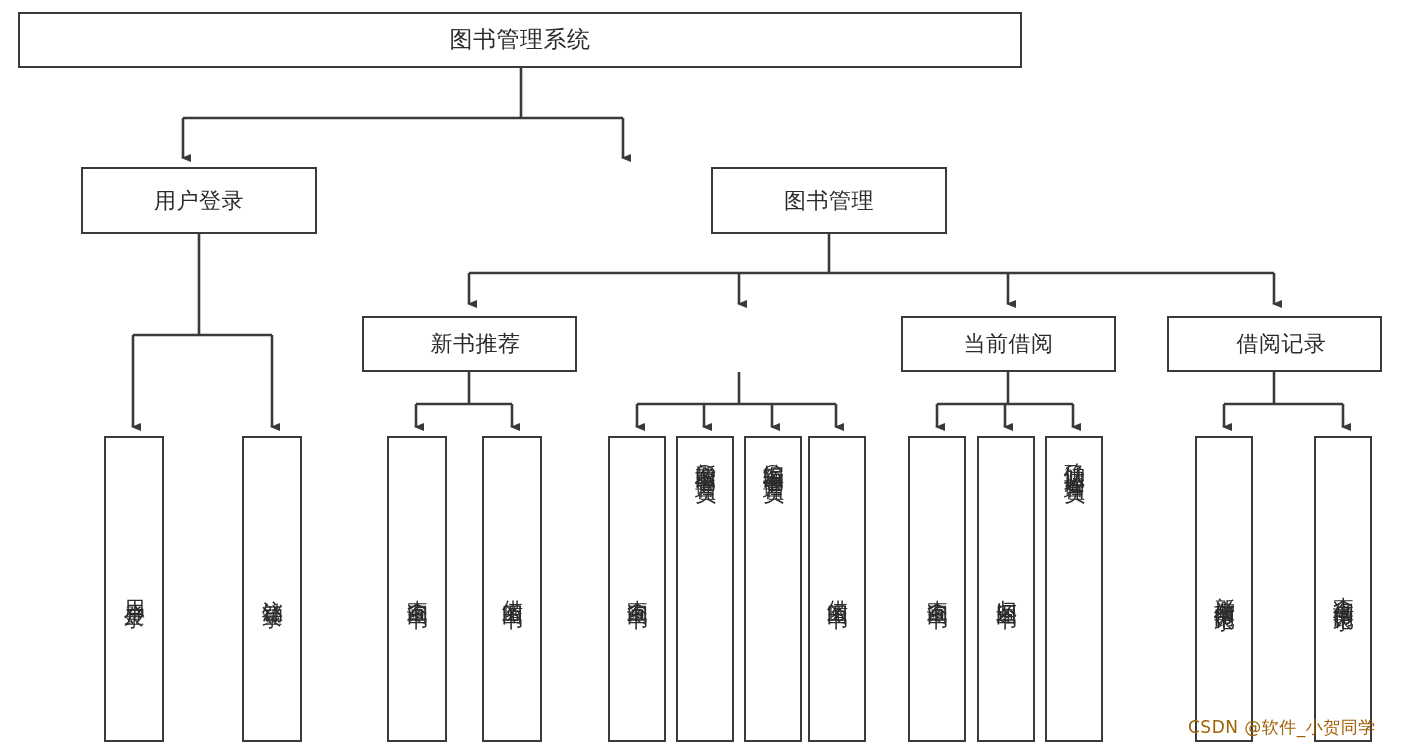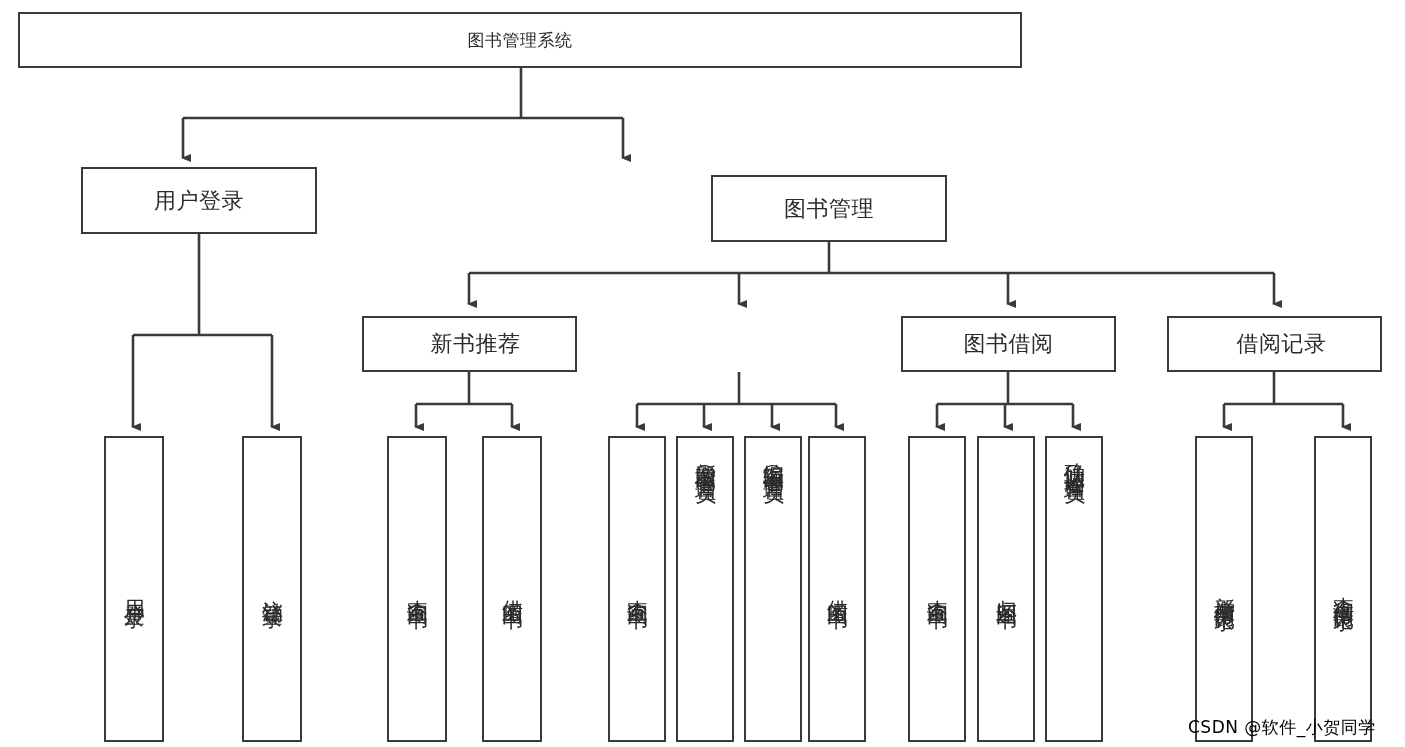--- a/index.html
+++ b/index.html
@@ -35,41 +35,41 @@
     text-align:center;
     line-height:1.18;
     white-space:pre;
   }
   
   .node.horiz .label{
     writing-mode:horizontal-tb;
     font-size:23px;
     letter-spacing:0.5px;
   }
-  .node.root .label{font-size:17px;}
+  .node.root .label{font-size:23px;}
   .node.lvl2 .label{font-size:22px;}
   
   .node.vert{
     align-items:flex-start;
     justify-content:center;
     padding-top:8px;
   }
   .node.vert .label{
     writing-mode:vertical-rl;
     text-orientation:upright;
     font-size:21px;
     letter-spacing:3px;
     line-height:1;
   }
   
   .node.vert.short{align-items:center;padding-top:0;}
   .watermark{
     position:absolute;
     font-size:17px;
-    color:#000000;
+    color:#a16207;
     letter-spacing:0.5px;
     white-space:nowrap;
     font-family:"DejaVu Sans","Liberation Sans",sans-serif;
   }
 </style>
 </head>
 <body>
 
 <div id="diagram-root">
 
@@ -123,29 +123,29 @@
     </g>
   </svg>
 
   <div class="node root horiz" style="left:18px;top:12px;width:1004px;height:56px;">
     <span class="label">图书管理系统</span>
   </div>
 
   <div class="node lvl2 horiz" style="left:81px;top:167px;width:236px;height:67px;">
     <span class="label">用户登录</span>
   </div>
-  <div class="node lvl2 horiz" style="left:711px;top:167px;width:236px;height:67px;margin-top:8px;">
+  <div class="node lvl2 horiz" style="left:711px;top:167px;width:236px;height:67px;">
     <span class="label">图书管理</span>
   </div>
 
   <div class="node lvl2 horiz" style="left:362px;top:316px;width:215px;height:56px;padding-left:12px;">
     <span class="label">新书推荐</span>
   </div>
   <div class="node lvl2 horiz" style="left:901px;top:316px;width:215px;height:56px;">
-    <span class="label">图书借阅</span>
+    <span class="label">当前借阅</span>
   </div>
   <div class="node lvl2 horiz" style="left:1167px;top:316px;width:215px;height:56px;padding-left:14px;">
     <span class="label">借阅记录</span>
   </div>
 
   <div class="node vert short" style="left:104px;top:436px;width:60px;height:306px;">
     <span class="label">用户登录</span>
   </div>
   <div class="node vert short" style="left:242px;top:436px;width:60px;height:306px;">
     <span class="label">注销登录</span>

